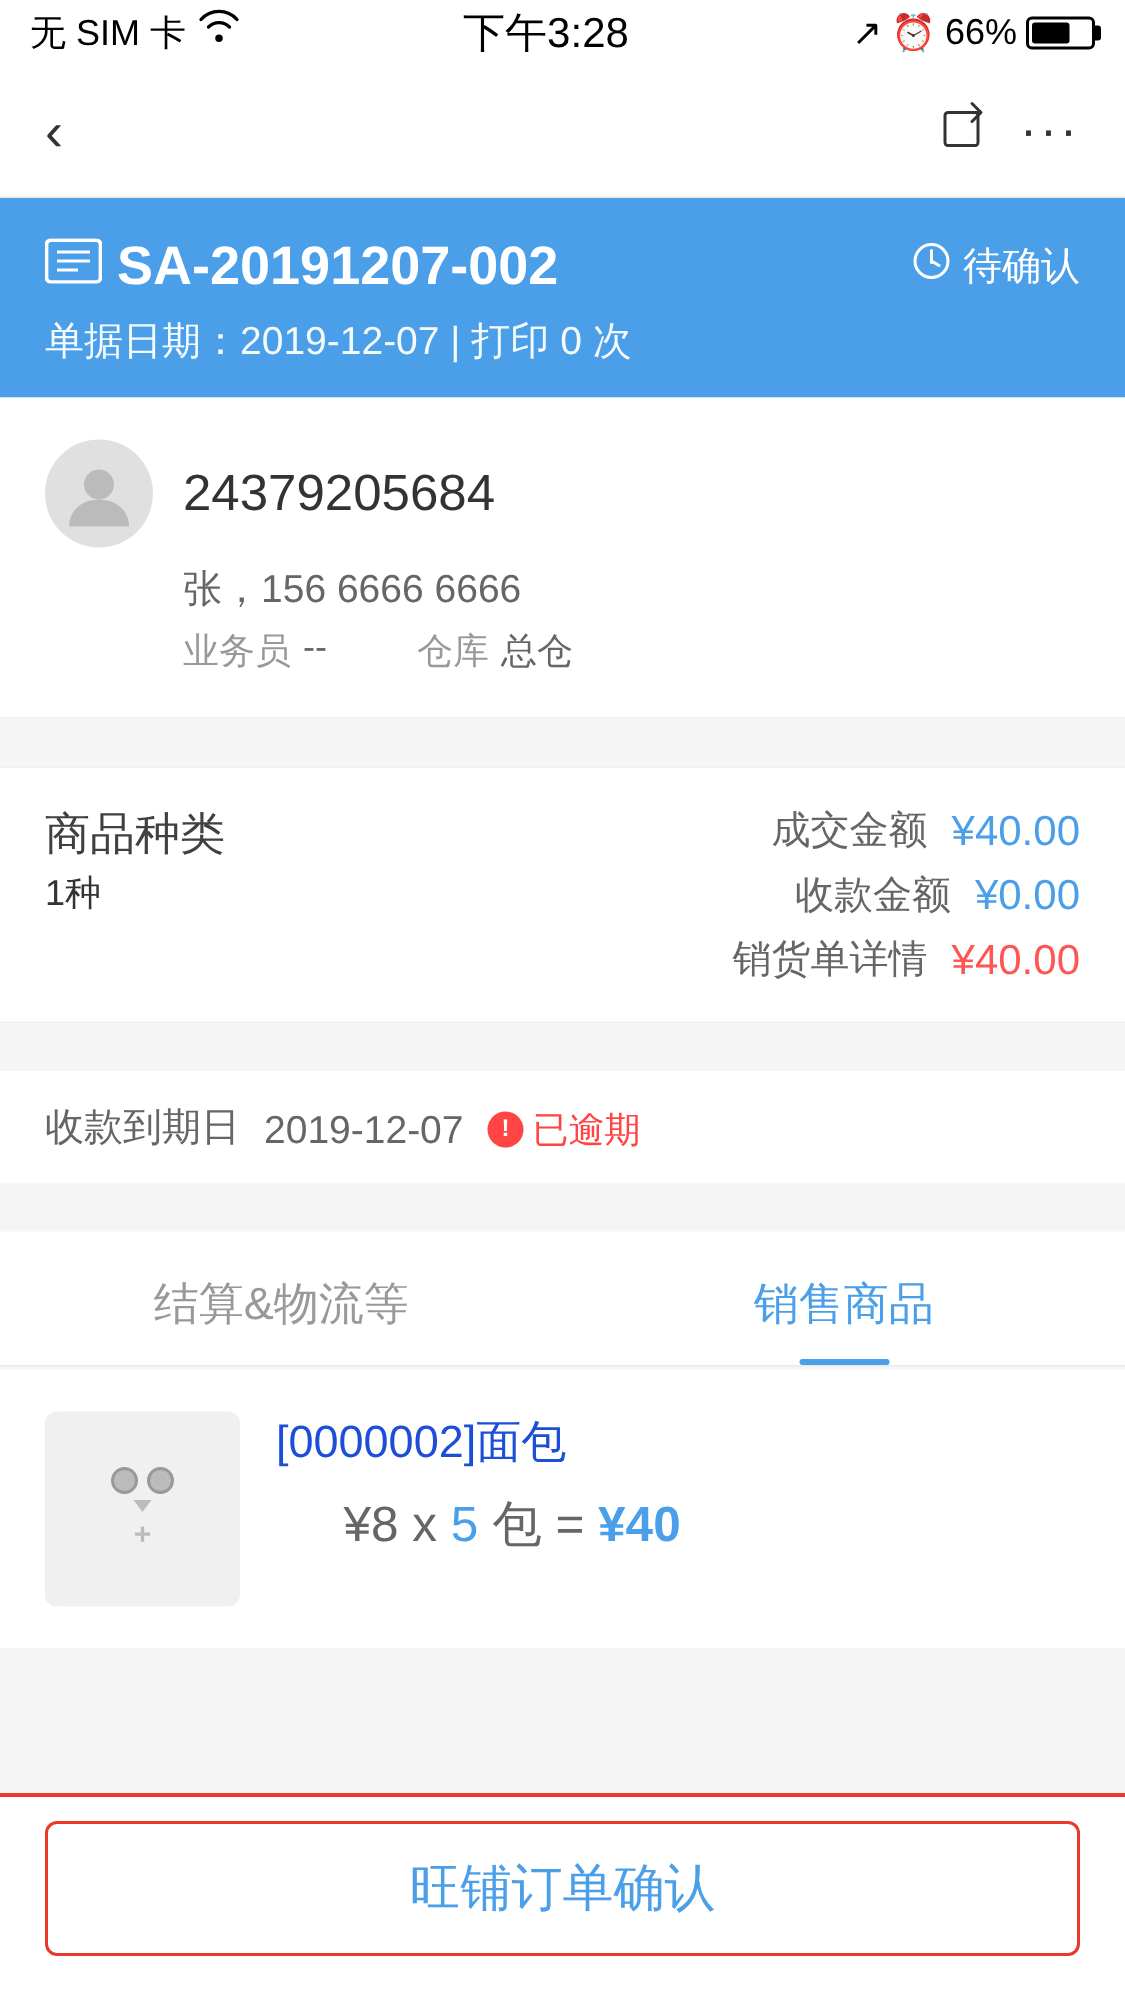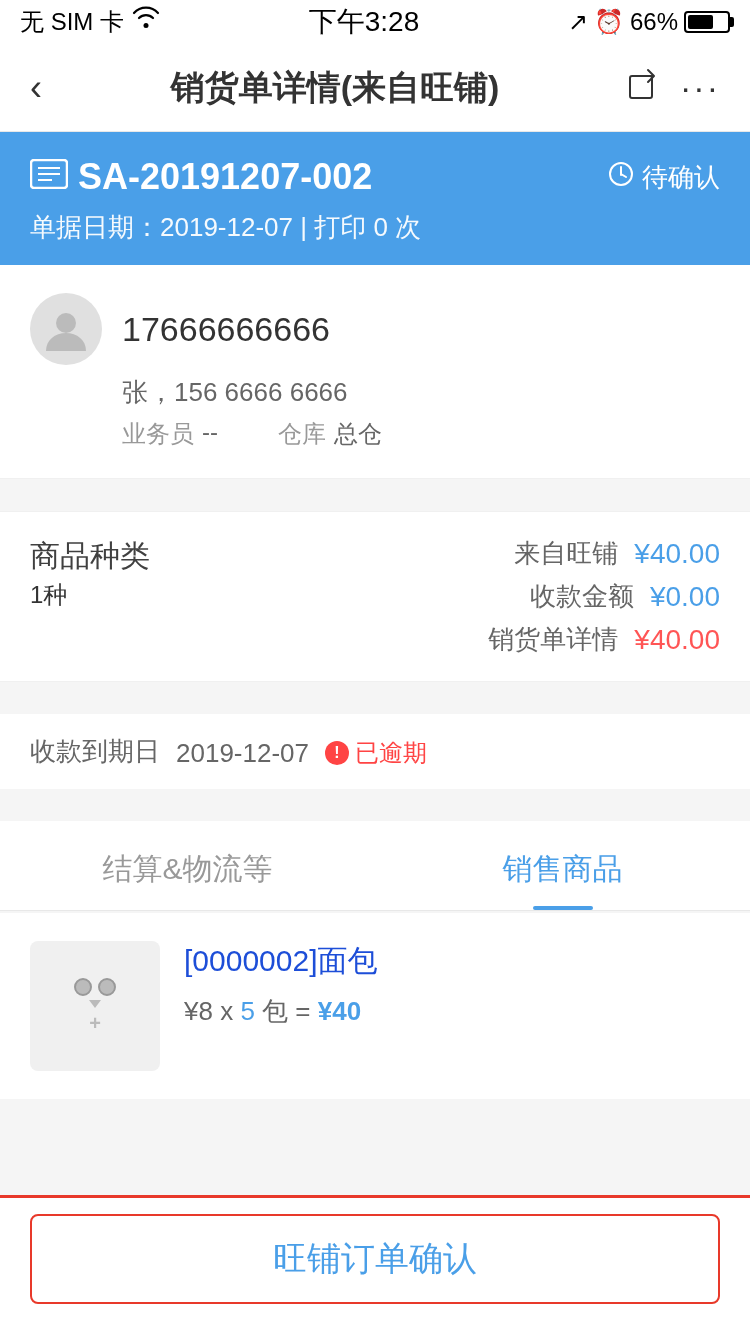--- a/index.html
+++ b/index.html
@@ -273,22 +273,23 @@
       color: #bbb;
       font-weight: bold;
     }
     .product-info { flex: 1; }
     .product-name {
       font-size: 30px;
       color: #1d4ed8;
       margin-bottom: 12px;
     }
     .product-price {
-      font-size: 26px;
+      font-size: 33px;
       color: #666;
+      margin-left: 45px;
     }
     .product-price .highlight { color: #4a9fe8; font-weight: 500; }
     .product-price .total { color: #4a9fe8; font-weight: 600; }
 
     
     .bottom-area {
       background: #f5f5f5;
       height: 200px;
     }
 
@@ -341,21 +342,20 @@
     <span>⏰</span>
     <span>66%</span>
     <span class="battery-icon">
       <span class="battery-fill"></span>
     </span>
   </div>
 </div>
 
 <div class="nav-bar">
   <span class="nav-back">‹</span>
-  <span class="nav-title">销货单详情(来自旺铺)</span>
   <div class="nav-actions">
     <span class="nav-share">
       <svg width="32" height="32" viewBox="0 0 32 32" fill="none">
         <rect x="2" y="8" width="22" height="22" rx="2" stroke="#333" stroke-width="2"></rect>
         <path d="M20 2 l6 6 l-6 6" stroke="#333" stroke-width="2" stroke-linecap="round" stroke-linejoin="round" fill="none"></path>
         <line x1="26" y1="8" x2="10" y2="8" stroke="#333" stroke-width="2"></line>
       </svg>
     </span>
     <span class="nav-more">···</span>
   </div>
@@ -389,21 +389,21 @@
 </div>
 
 <div class="customer-section">
   <div class="customer-row">
     <div class="avatar">
       <svg width="48" height="48" viewBox="0 0 48 48" fill="none">
         <circle cx="24" cy="18" r="10" fill="#bbb"></circle>
         <path d="M4 46c0-11 9-18 20-18s20 7 20 18" fill="#bbb"></path>
       </svg>
     </div>
-    <span class="customer-name">17666666666</span>
+    <span class="customer-name">24379205684</span>
   </div>
   <div class="customer-sub">张，156 6666 6666</div>
   <div class="customer-meta">
     <div class="meta-item">
       <span class="meta-label">业务员</span>
       <span>--</span>
     </div>
     <div class="meta-item">
       <span class="meta-label">仓库</span>
       <span>总仓</span>
@@ -414,21 +414,21 @@
 <div class="divider"></div>
 
 <div class="summary-section">
   <div class="summary-row">
     <div>
       <div class="summary-left">商品种类</div>
       <div class="summary-left-value">1种</div>
     </div>
     <div class="summary-right">
       <div class="summary-item">
-        <span class="summary-item-label">来自旺铺</span>
+        <span class="summary-item-label">成交金额</span>
         <span class="summary-item-value">¥40.00</span>
       </div>
       <div class="summary-item">
         <span class="summary-item-label">收款金额</span>
         <span class="summary-item-value">¥0.00</span>
       </div>
       <div class="summary-item">
         <span class="summary-item-label">销货单详情</span>
         <span class="summary-item-value red">¥40.00</span>
       </div>

